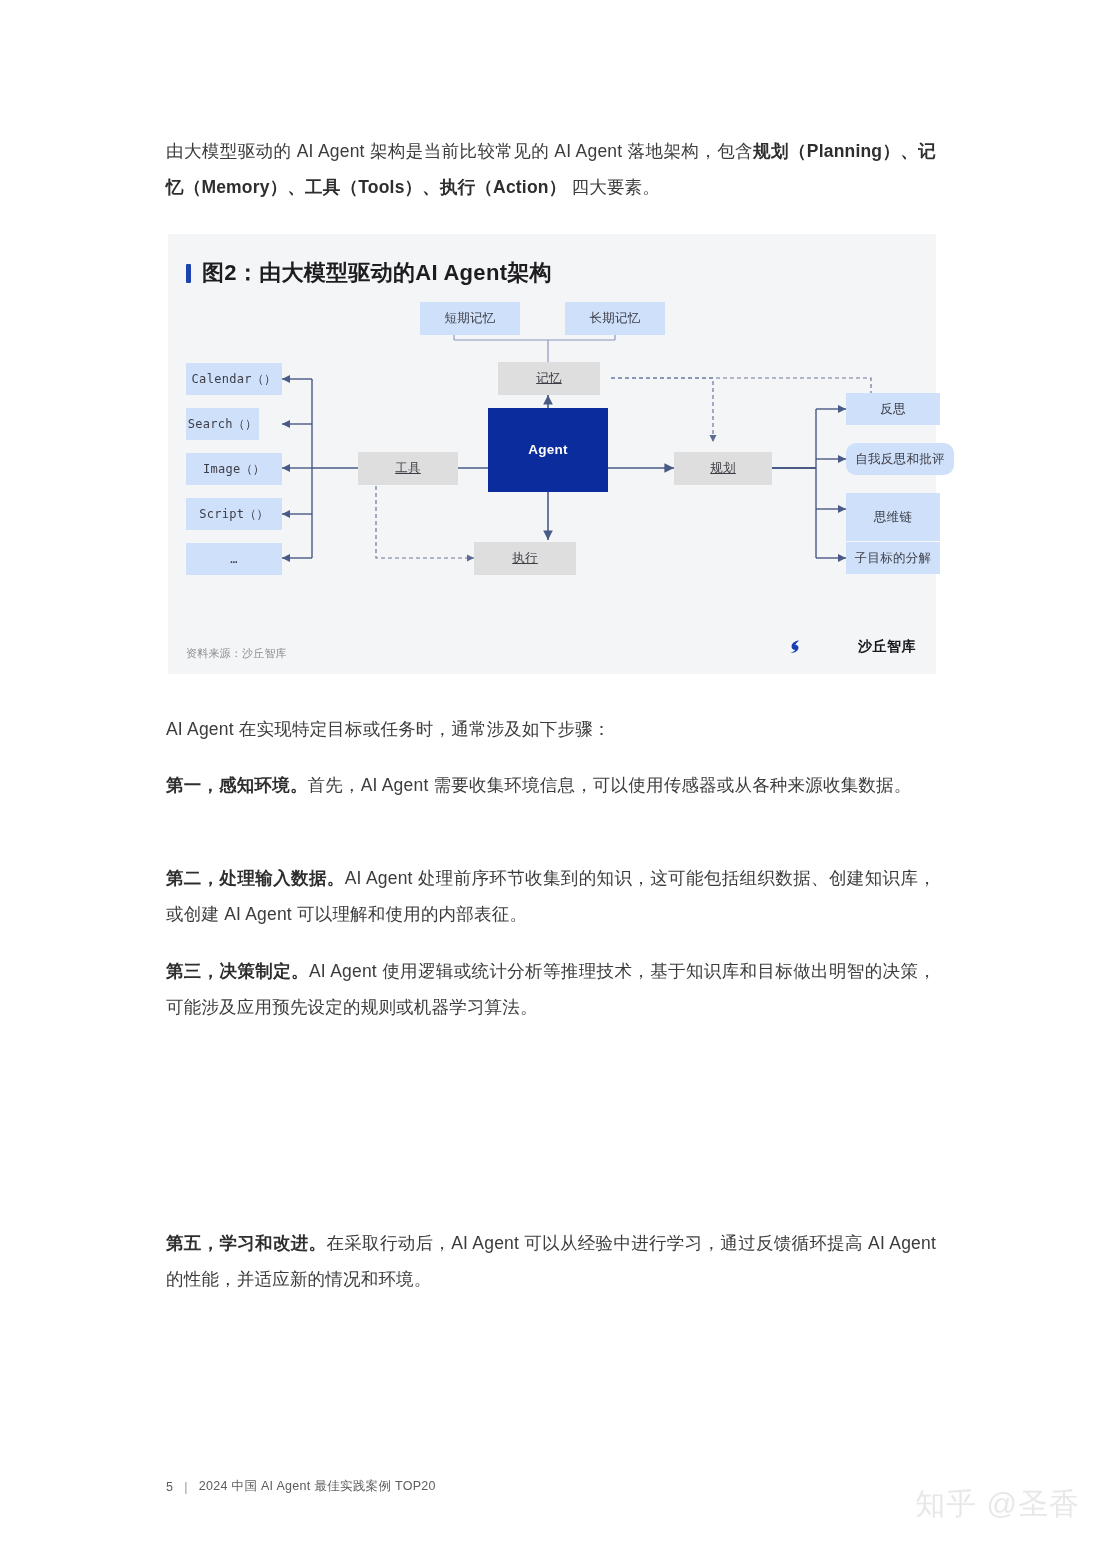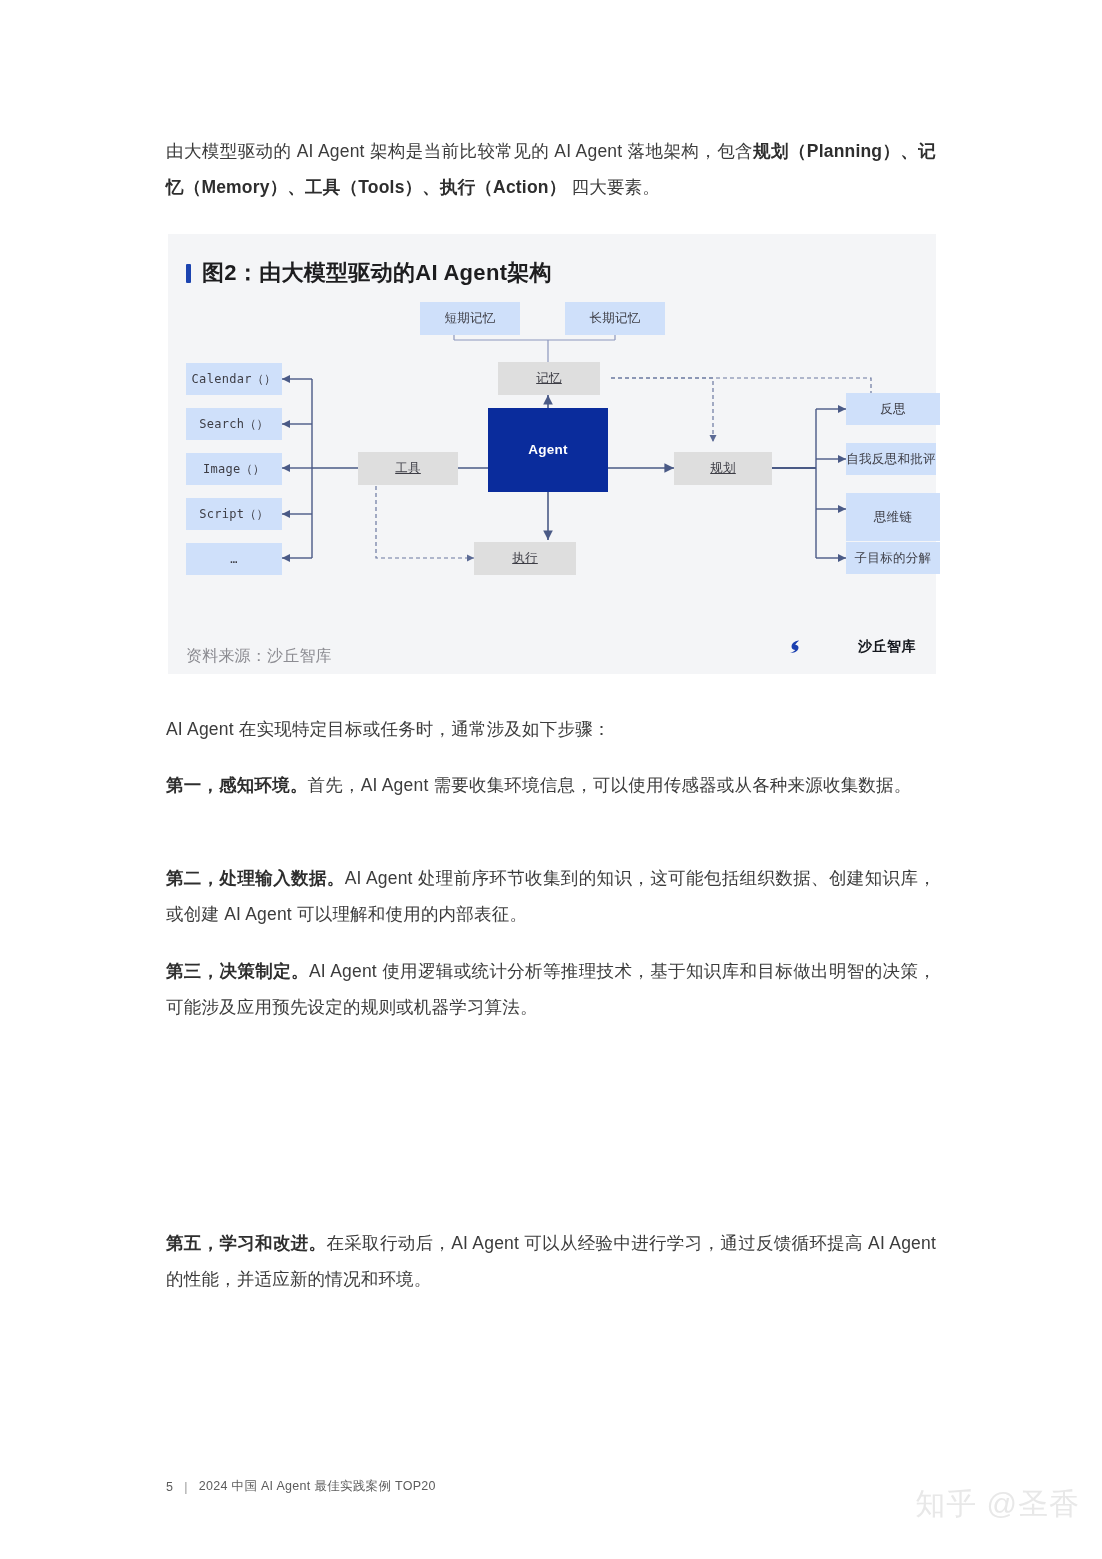--- a/index.html
+++ b/index.html
@@ -97,21 +97,21 @@
     font-weight: 700;
     font-size: 13.5px;
   }
   .node.mono { font-family: "DejaVu Sans Mono", monospace; font-size: 12px; }
 
   
   .fig-source {
     position: absolute;
     left: 18px;
     top: 412px;
-    font-size: 16px;
+    font-size: 11px;
     color: #8c8c92;
     letter-spacing: 0.2px;
   }
   .fig-logo {
     position: absolute;
     right: 20px;
     top: 404px;
     display: flex;
     align-items: center;
     gap: 5px;
@@ -247,37 +247,37 @@
         <span>执行</span>
       </div>
 
       <div class="node grey" style="left:506px; top:156px; width:98px; height:33px;">
         <span>规划</span>
       </div>
 
       <div class="node blue mono" style="left:18px; top:67px; width:96px; height:32px;">
         <span>Calendar（）</span>
       </div>
-      <div class="node blue mono" style="left:18px; top:112px; width:96px; height:32px;">
+      <div class="node blue mono" style="left:18px; top:112px; width:73px; height:32px;">
         <span>Search（）</span>
       </div>
       <div class="node blue mono" style="left:18px; top:157px; width:96px; height:32px;">
         <span>Image（）</span>
       </div>
       <div class="node blue mono" style="left:18px; top:202px; width:96px; height:32px;">
         <span>Script（）</span>
       </div>
       <div class="node blue mono" style="left:18px; top:247px; width:96px; height:32px;">
         <span>…</span>
       </div>
 
       <div class="node blue" style="left:678px; top:97px; width:94px; height:32px;">
         <span>反思</span>
       </div>
-      <div class="node blue" style="left:678px; top:147px; width:90px; height:32px;">
+      <div class="node blue" style="left:678px; top:147px; width:108px; height:32px;border-radius:10px;">
         <span>自我反思和批评</span>
       </div>
       <div class="node blue" style="left:678px; top:197px; width:94px; height:48px;">
         <span>思维链</span>
       </div>
       <div class="node blue" style="left:678px; top:246px; width:94px; height:32px;">
         <span>子目标的分解</span>
       </div>
 
     </div>

